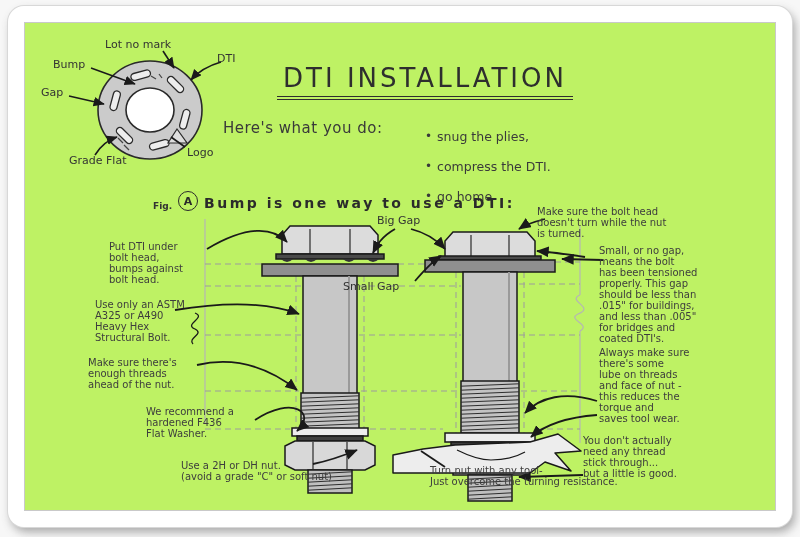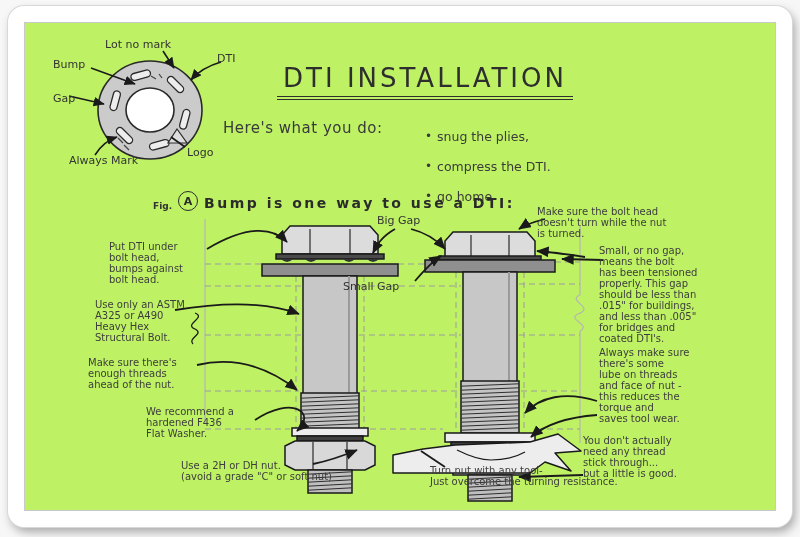--- a/index.html
+++ b/index.html
@@ -206,22 +206,22 @@
         <path d="M578,237 L537,236" marker-end="url(#ah)"></path>
         <path d="M572,378 C540,368 515,374 500,390" marker-end="url(#ah)"></path>
         <path d="M572,392 C545,394 522,400 506,414" marker-end="url(#ah)"></path>
         <path d="M558,452 L494,454" marker-end="url(#ah)"></path>
         <path d="M420,444 L396,428"></path>
       </g>
     </svg>
 
     <div class="txt washer-label" style="left:80px;top:16px;">Lot no mark</div>
     <div class="txt washer-label" style="left:28px;top:36px;">Bump</div>
-    <div class="txt washer-label" style="left:16px;top:70px;margin-left:12px;">Gap</div>
-    <div class="txt washer-label" style="left:44px;top:132px;">Always Mark</div>
+    <div class="txt washer-label" style="left:16px;top:64px;">Gap</div>
+    <div class="txt washer-label" style="left:44px;top:132px;">Grade Flat</div>
     <div class="txt washer-label" style="left:162px;top:124px;">Logo</div>
     <div class="txt washer-label" style="left:192px;top:30px;">DTI</div>
 
     <div class="page-title-wrap" style="left:210px;top:40px;width:380px;">
       <span class="page-title">DTI INSTALLATION</span>
     </div>
     <div class="txt intro" style="left:198px;top:100px;">Here's what you do:</div>
     <div class="txt steps" style="left:400px;top:91px;">
       <div class="row"><span class="dot">•</span><span>snug the plies,</span></div>
       <div class="row"><span class="dot">•</span><span>compress the DTI.</span></div>

